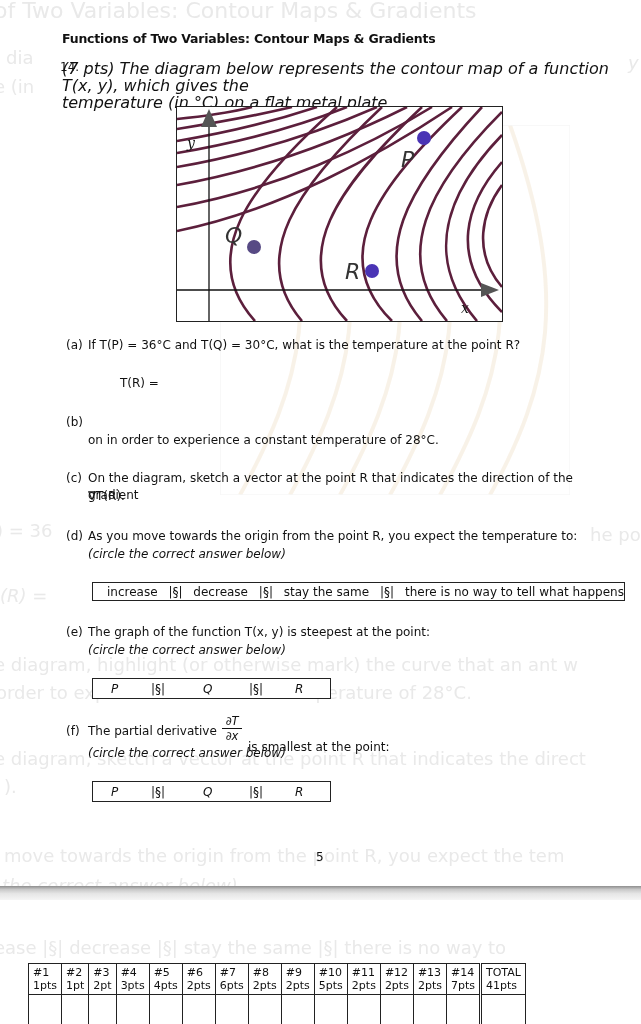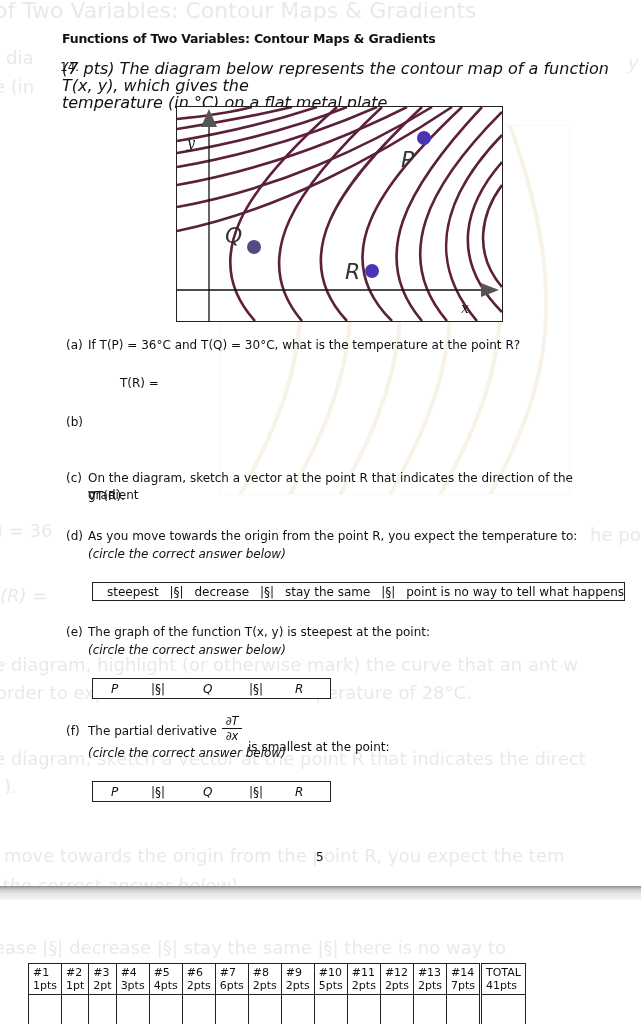--- a/index.html
+++ b/index.html
@@ -119,47 +119,48 @@
 </div>
 
 <div class="layer part" style="left:66px;top:337px;width:560px;height:60px;">
   <span class="lbl">(a)</span>
   <span class="txt">If T(P) = 36°C and T(Q) = 30°C, what is the temperature at the point R?</span>
   <span style="position:absolute;left:54px;top:38px;">T(R) =</span>
 </div>
 
 <div class="layer part" style="left:66px;top:414px;width:560px;height:40px;">
   <span class="lbl">(b)</span>
+  <span class="txt" style="top:18px;">on in order to experience a constant temperature of 28°C.</span>
 </div>
 
 <div class="layer part" style="left:66px;top:470px;width:560px;height:40px;">
   <span class="lbl">(c)</span>
   <span class="txt">On the diagram, sketch a vector at the point R that indicates the direction of the gradient</span>
   <span class="txt" style="top:18px;">∇⃗T(R).</span>
 </div>
 
 <div class="layer part" style="left:66px;top:528px;width:560px;height:40px;">
   <span class="lbl">(d)</span>
   <span class="txt">As you move towards the origin from the point R, you expect the temperature to:</span>
   <span class="txt" style="top:18px;font-style:italic;">(circle the correct answer below)</span>
 </div>
 <div class="answer-box" style="left:92px;top:582px;width:533px;padding-left:14px;box-sizing:border-box;">
-  <span>steepest</span>
+  <span>increase</span>
     <span style="width:12px"></span>
   <span>|§|</span>
     <span style="width:12px"></span>
   <span>decrease</span>
     <span style="width:12px"></span>
   <span>|§|</span>
     <span style="width:12px"></span>
   <span>stay the same</span>
     <span style="width:12px"></span>
   <span>|§|</span>
     <span style="width:12px"></span>
-  <span>point is no way to tell what happens</span>
+  <span>there is no way to tell what happens</span>
 </div>
 
 <div class="layer part" style="left:66px;top:624px;width:560px;height:40px;">
   <span class="lbl">(e)</span>
   <span class="txt">The graph of the function T(x, y) is steepest at the point:</span>
   <span class="txt" style="top:18px;font-style:italic;">(circle the correct answer below)</span>
 </div>
 <div class="answer-box" style="left:92px;top:678px;width:237px;">
   <span style="position:absolute;left:18px;font-style:italic;">P</span>
   <span style="position:absolute;left:58px;">|§|</span>

